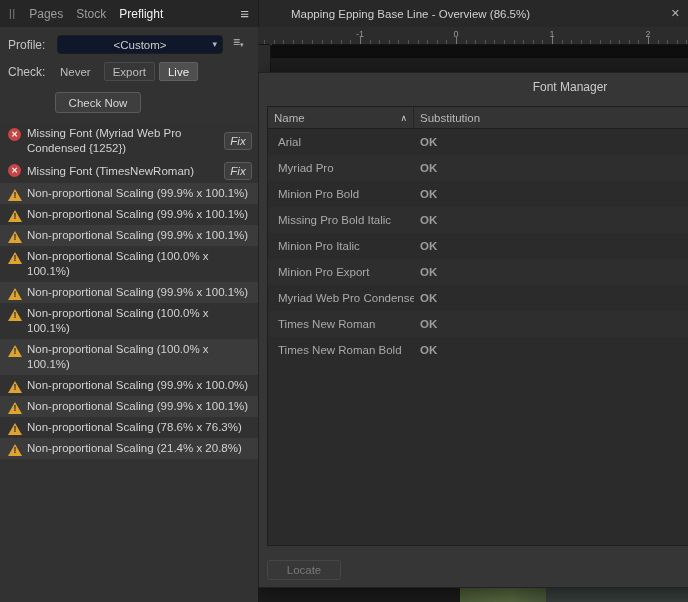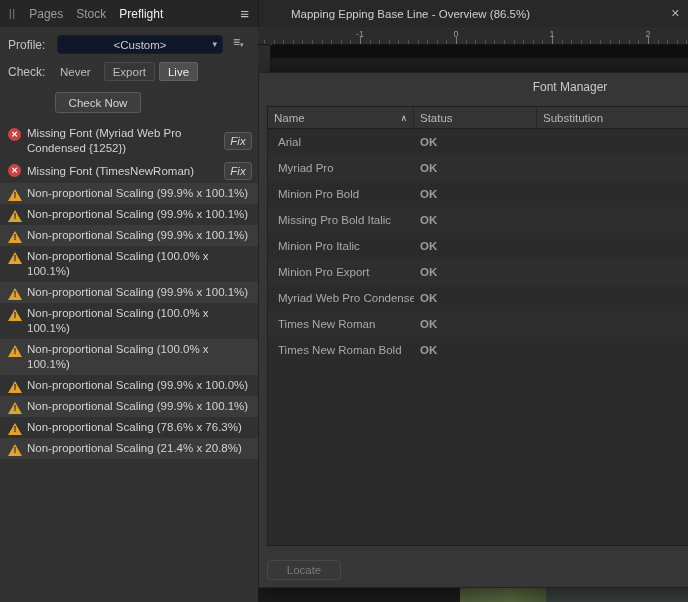--- a/index.html
+++ b/index.html
@@ -247,23 +247,20 @@
     </div>
 
     <div class="dialog">
       <div class="dlg-title">Font Manager</div>
       <div class="table">
         <div class="thead">
           <span class="th th-name">
             <span>Name</span>
             <span class="sort">∧</span>
           </span>
-          <span class="th th-status">
-            <span>Status</span>
-          </span>
           <span class="th th-sub">
             <span>Substitution</span>
           </span>
         </div>
         <div>
             <div class="frow">
               <span class="c-name">Arial</span>
               <span class="c-status">OK</span>
               <span class="c-sub"></span>
             </div>

